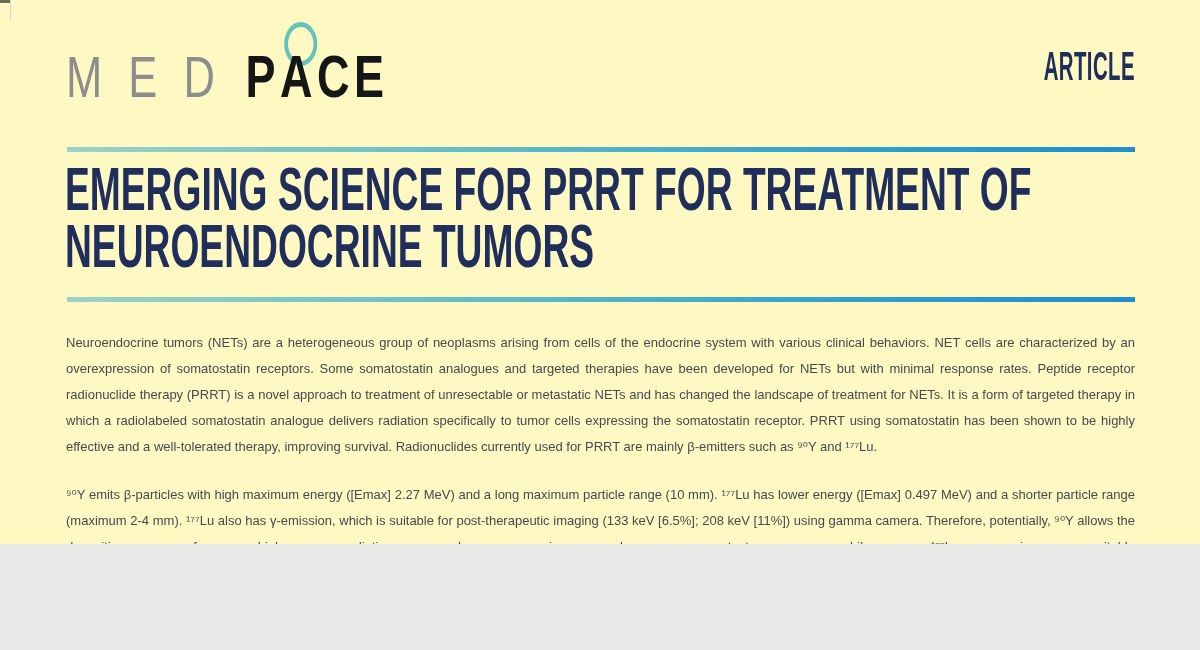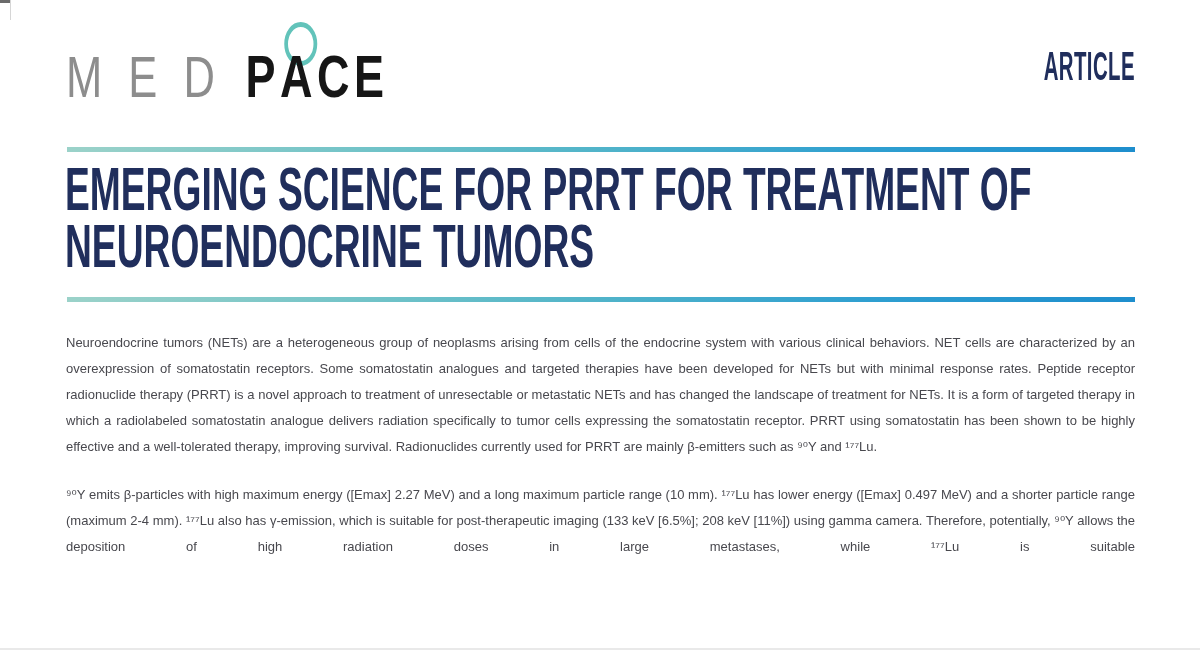--- a/index.html
+++ b/index.html
@@ -1,20 +1,20 @@
 <!DOCTYPE html>
 <html><head>
 <meta charset="utf-8">
 <style>
   html, body { margin: 0; padding: 0; background: #e9e9e9; }
   .page {
     position: relative;
     width: 1200px;
-    height: 648px;
-    background: #ffffff;
+    height: 544px;
+    background: #fef9c3;
     overflow: hidden;
     font-family: "Liberation Sans", "DejaVu Sans", sans-serif;
   }
 
   
   .corner-mark {
     position: absolute; left: 0; top: 0;
     width: 10px; height: 3px; background: #3a3a3a; opacity: .75;
   }
   .corner-line {

